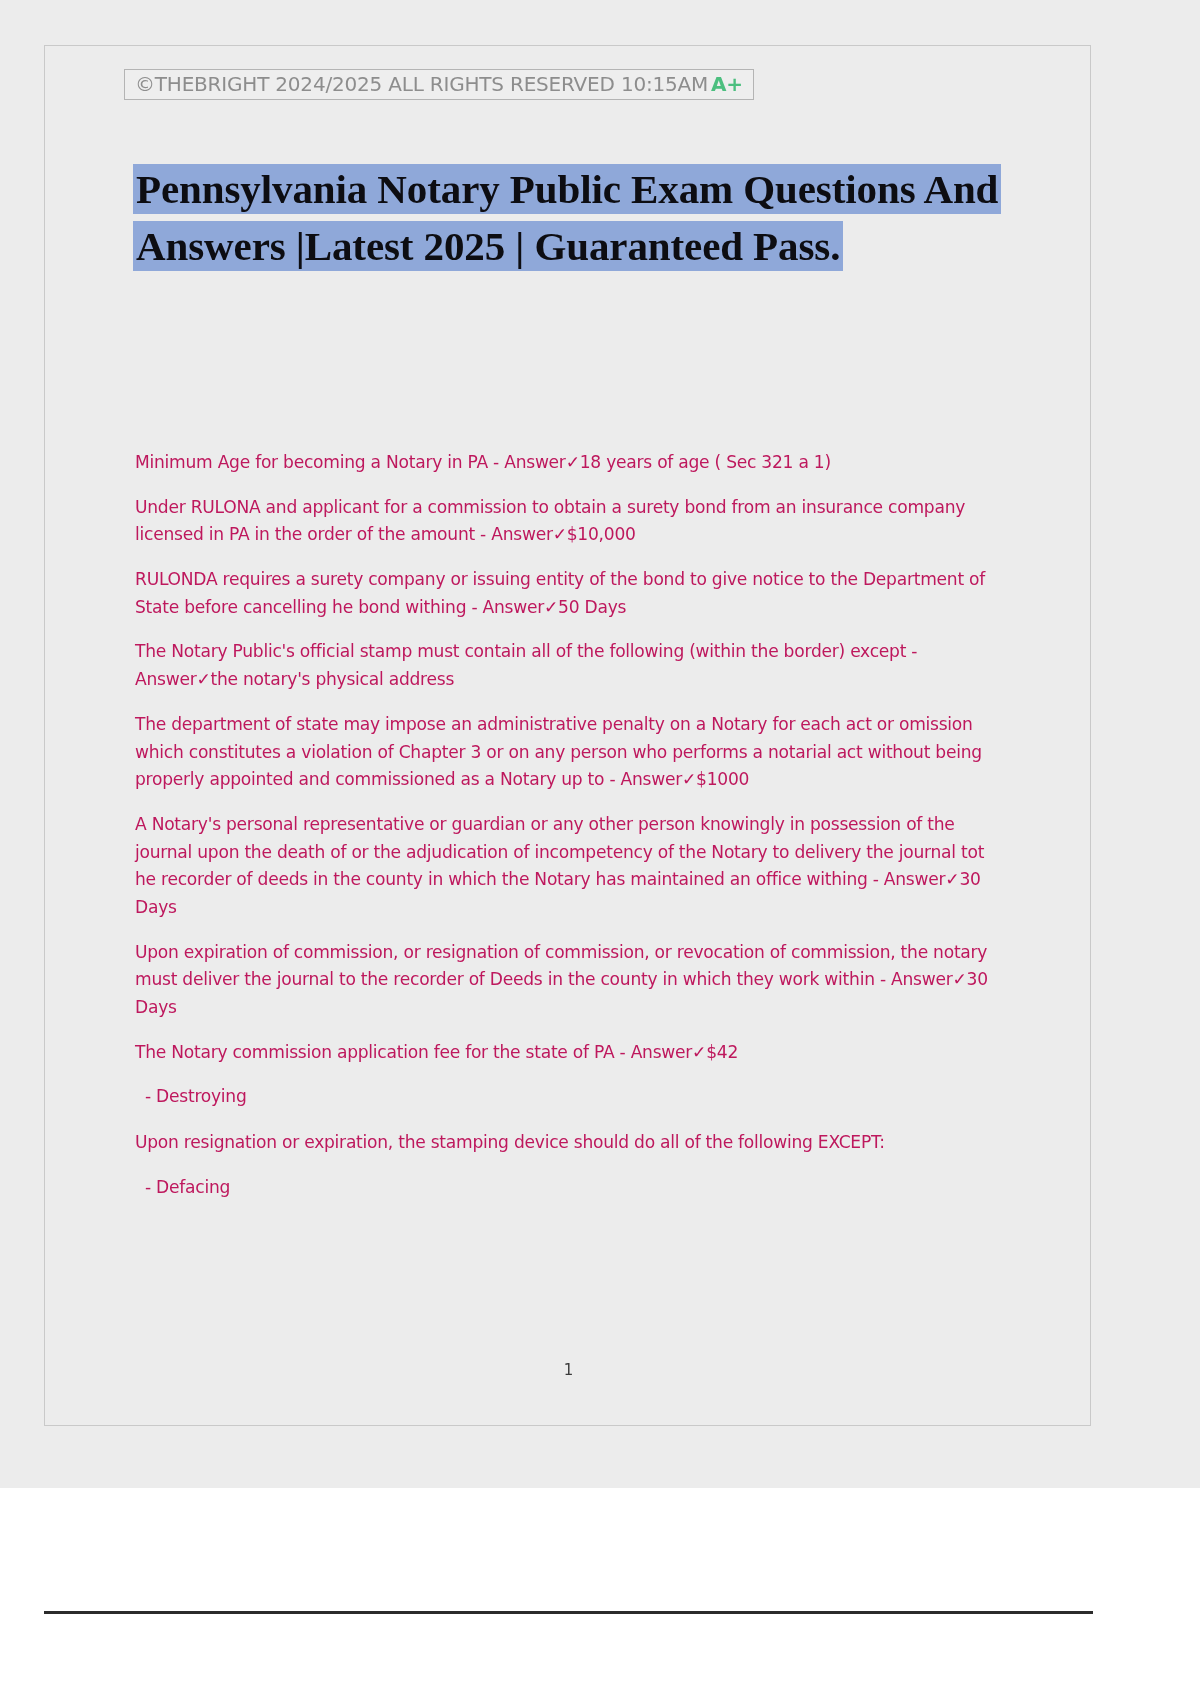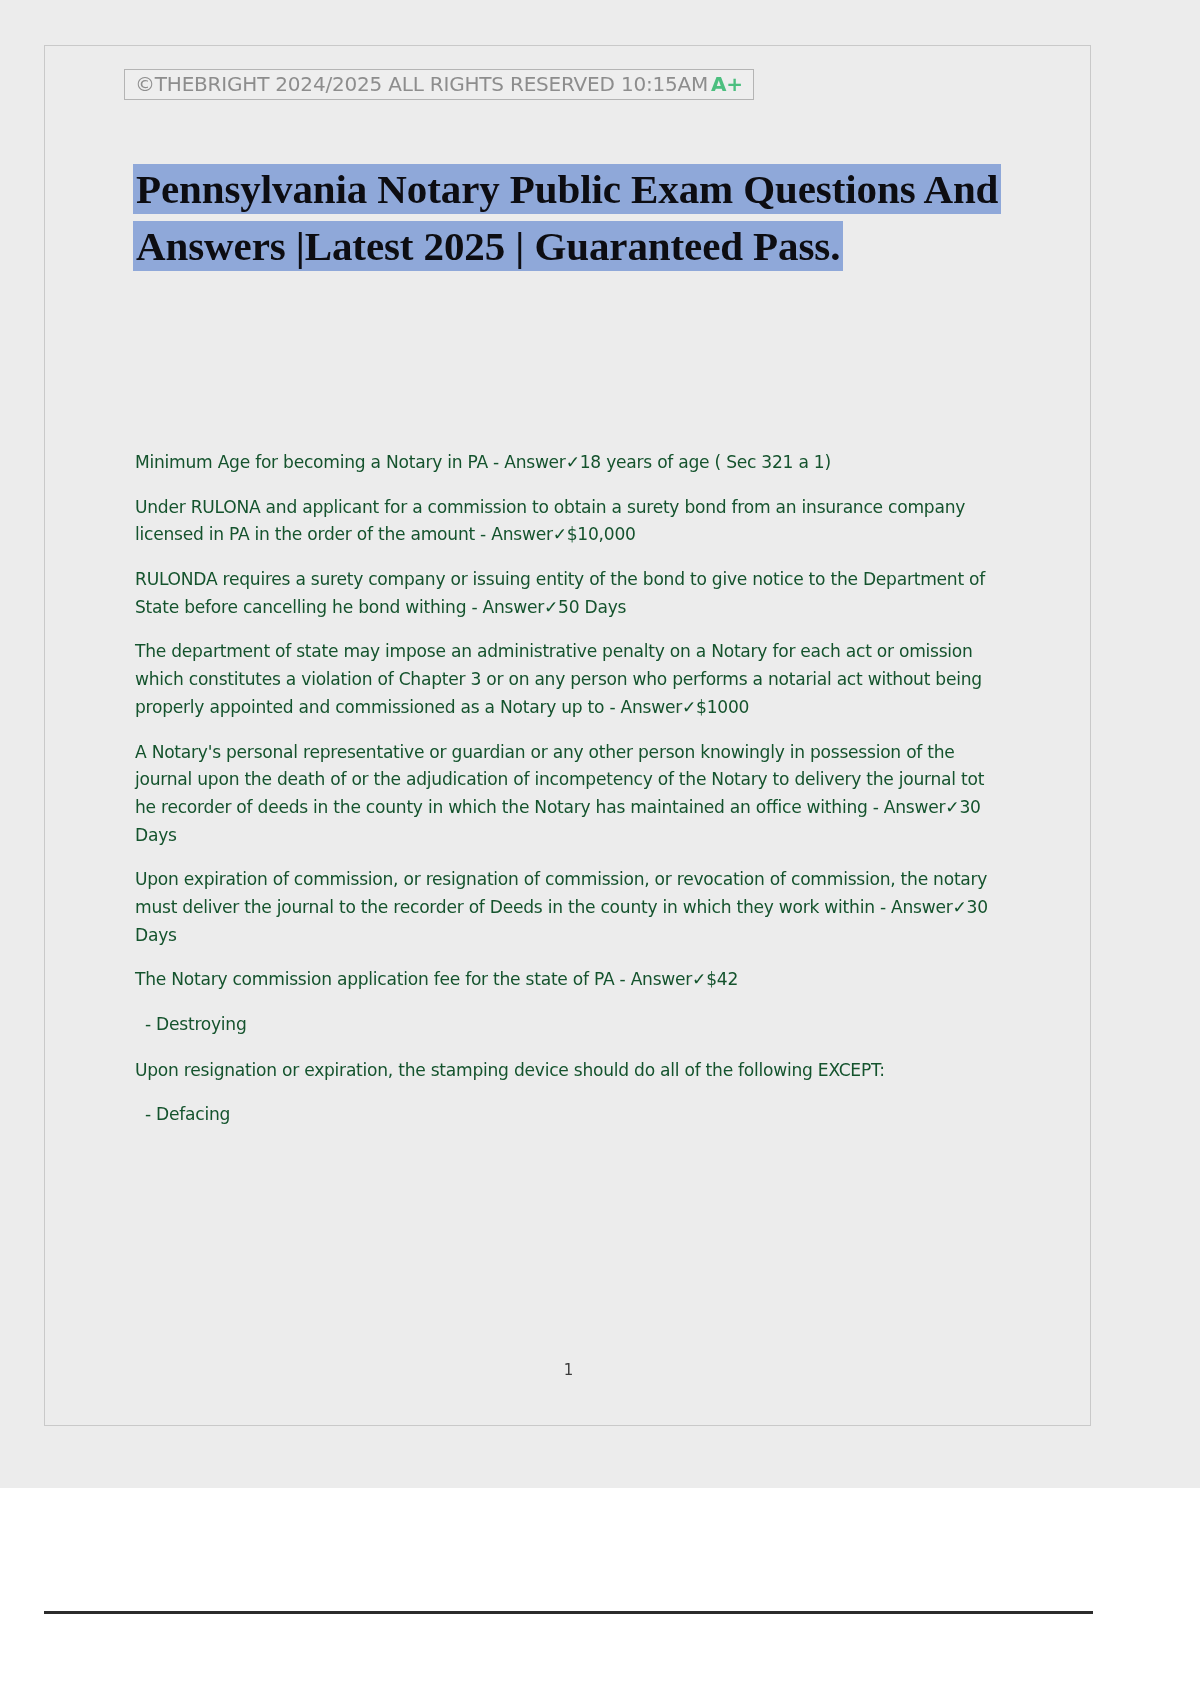--- a/index.html
+++ b/index.html
@@ -82,21 +82,21 @@
   .body {
     position: absolute;
     left: 90px;
     top: 403px;
     width: 872px;
   }
   .para {
     font-family: "DejaVu Sans", "Liberation Sans", sans-serif;
     font-size: 17.1px;
     line-height: 1.62;
-    color: #14532d;
+    color: #be185d;
     margin: 0 0 17px 0;
     letter-spacing: -0.25px;
     text-align: left;
   }
   .para.bullet {
     margin-left: 10px;
     margin-bottom: 18px;
   }
 
   
@@ -141,20 +141,21 @@
     </div>
 
     <div class="title-wrap">
       <span class="title">Pennsylvania Notary Public Exam Questions And Answers |Latest 2025 | Guaranteed Pass.</span>
     </div>
 
     <div class="body">
       <p class="para">Minimum Age for becoming a Notary in PA - Answer✓18 years of age ( Sec 321 a 1)</p>
       <p class="para">Under RULONA and applicant for a commission to obtain a surety bond from an insurance company licensed in PA in the order of the amount - Answer✓$10,000</p>
       <p class="para">RULONDA requires a surety company or issuing entity of the bond to give notice to the Department of State before cancelling he bond withing - Answer✓50 Days</p>
+      <p class="para">The Notary Public's official stamp must contain all of the following (within the border) except - Answer✓the notary's physical address</p>
       <p class="para">The department of state may impose an administrative penalty on a Notary for each act or omission which constitutes a violation of Chapter 3 or on any person who performs a notarial act without being properly appointed and commissioned as a Notary up to - Answer✓$1000</p>
       <p class="para">A Notary's personal representative or guardian or any other person knowingly in possession of the journal upon the death of or the adjudication of incompetency of the Notary to delivery the journal tot he recorder of deeds in the county in which the Notary has maintained an office withing - Answer✓30 Days</p>
       <p class="para">Upon expiration of commission, or resignation of commission, or revocation of commission, the notary must deliver the journal to the recorder of Deeds in the county in which they work within - Answer✓30 Days</p>
       <p class="para">The Notary commission application fee for the state of PA - Answer✓$42</p>
       <p class="para bullet">- Destroying</p>
       <p class="para">Upon resignation or expiration, the stamping device should do all of the following EXCEPT:</p>
       <p class="para bullet">- Defacing</p>
     </div>
 
     <div class="page-num">1</div>

